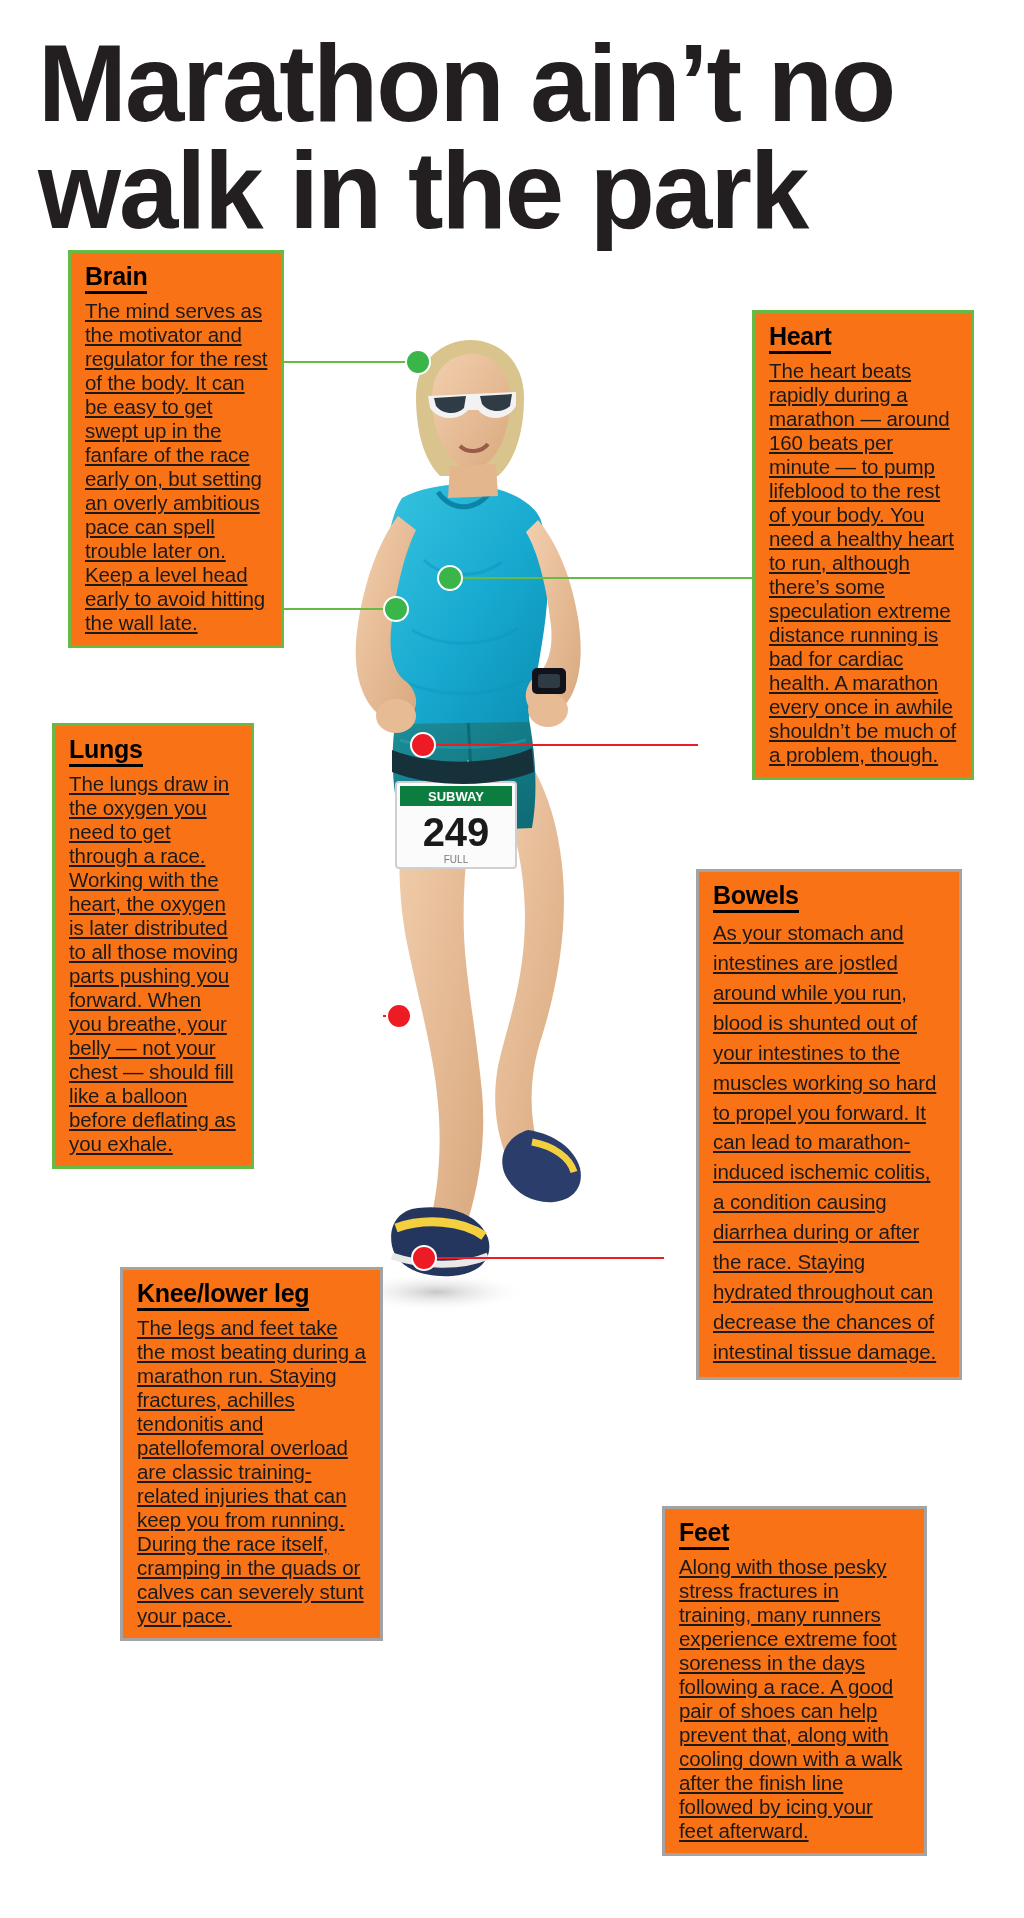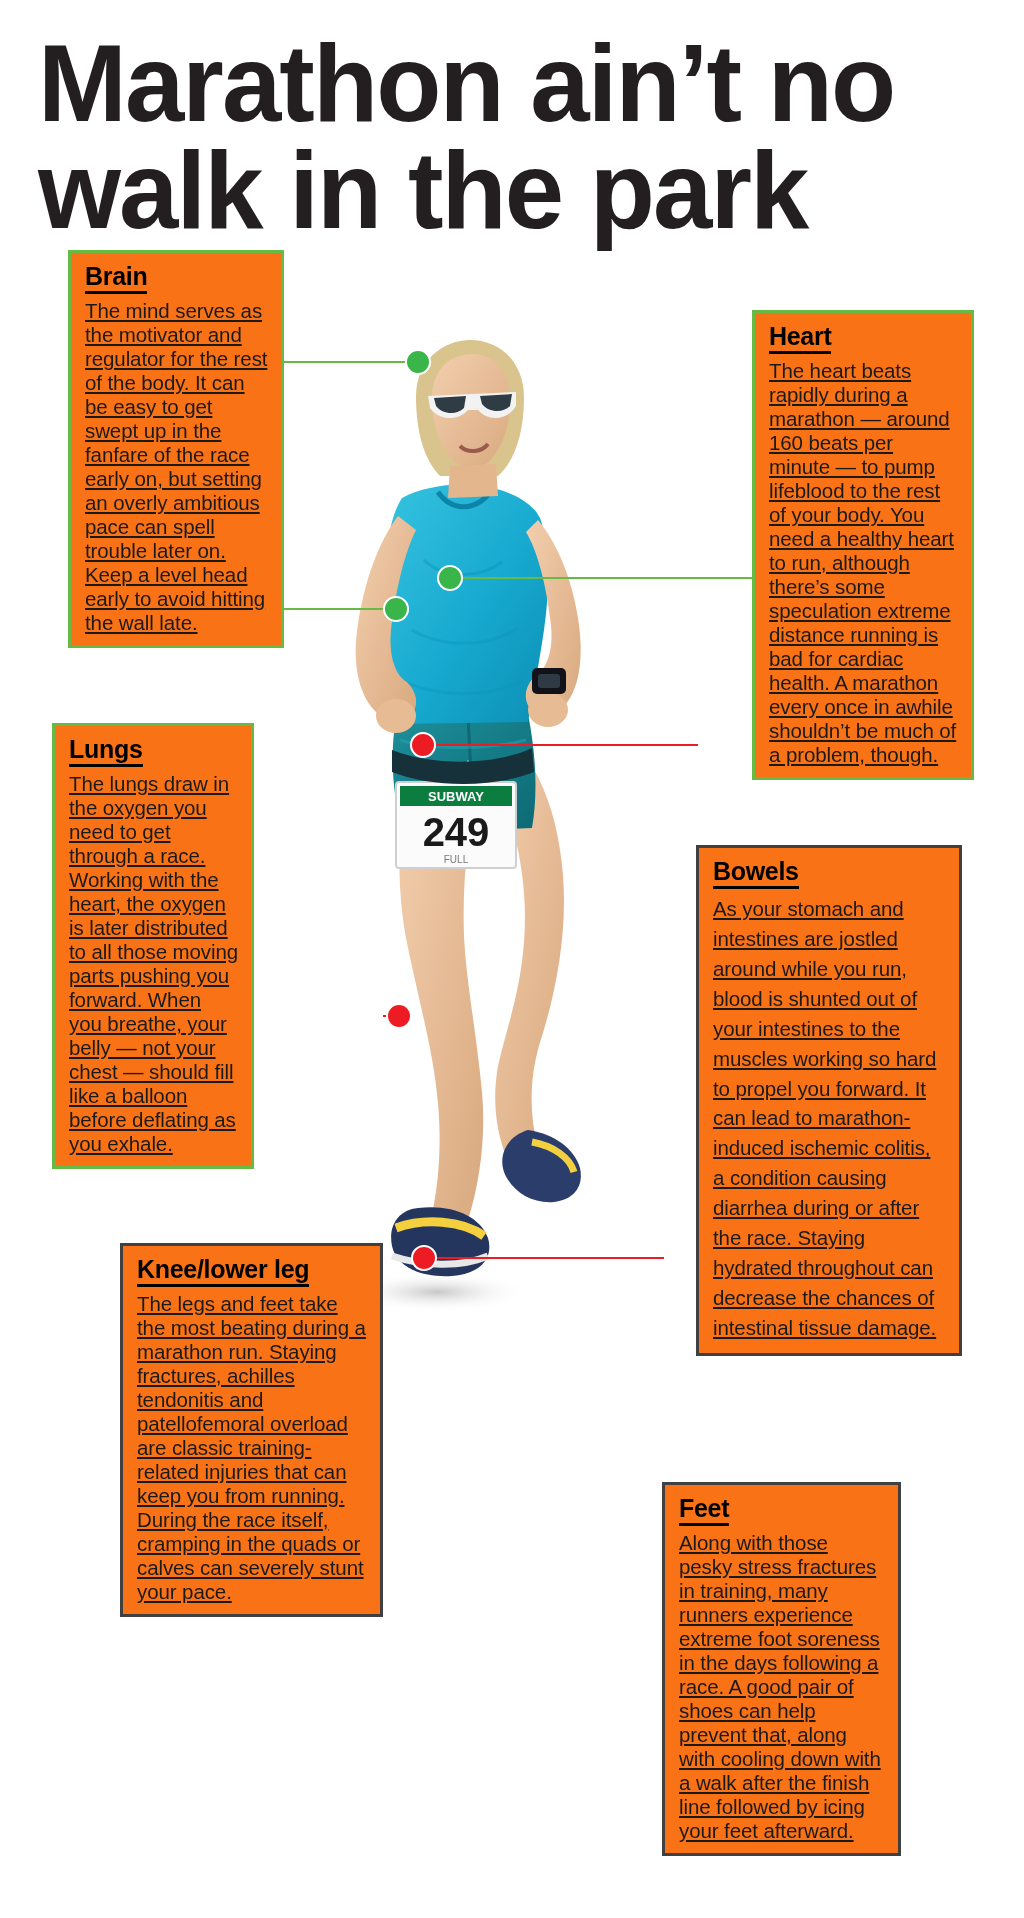--- a/index.html
+++ b/index.html
@@ -41,21 +41,21 @@
   .runner-wrap svg { display: block; width: 100%; height: 100%; }
 
   
   .callout {
     position: absolute;
     background: #f97316;
     padding: 10px 12px 10px 14px;
     z-index: 5;
   }
   .callout.green { border: 3px solid #67bb45; }
-  .callout.red   { border: 3px solid #404040; }
+  .callout.red   { border: 3px solid #a3a3a3; margin-top: 24px; }
 
   .callout h2 {
     font-size: 25px;
     font-weight: 700;
     color: #000000;
     letter-spacing: -0.3px;
     display: inline-block;
     border-bottom: 3px solid #000000;
     padding-bottom: 1px;
     margin-bottom: 5px;
@@ -69,21 +69,21 @@
     text-decoration: underline;
   }
   .callout.loose p { line-height: 1.46; }
 
   
   #box-brain  { left: 68px;  top: 250px;  width: 216px; }
   #box-heart  { left: 752px; top: 310px;  width: 222px; }
   #box-lungs  { left: 52px;  top: 712px;  width: 202px; margin-top: 11px; }
   #box-bowels { left: 696px; top: 845px;  width: 266px; }
   #box-knee   { left: 120px; top: 1243px; width: 263px; }
-  #box-feet   { left: 662px; top: 1482px; width: 239px; }
+  #box-feet   { left: 662px; top: 1482px; width: 265px; }
 
   
   .line {
     position: absolute;
     height: 2px;
     z-index: 3;
   }
   .line.green { background: #67bb45; }
   .line.red   { background: #ec1c24; }
 

